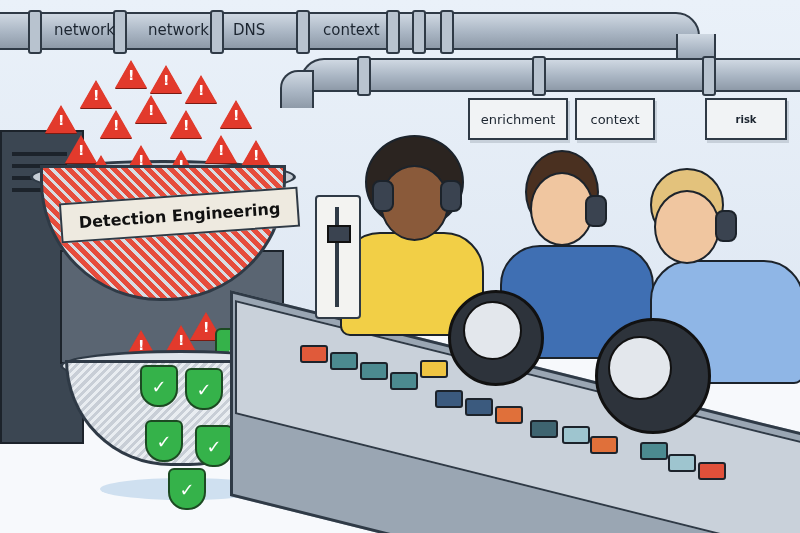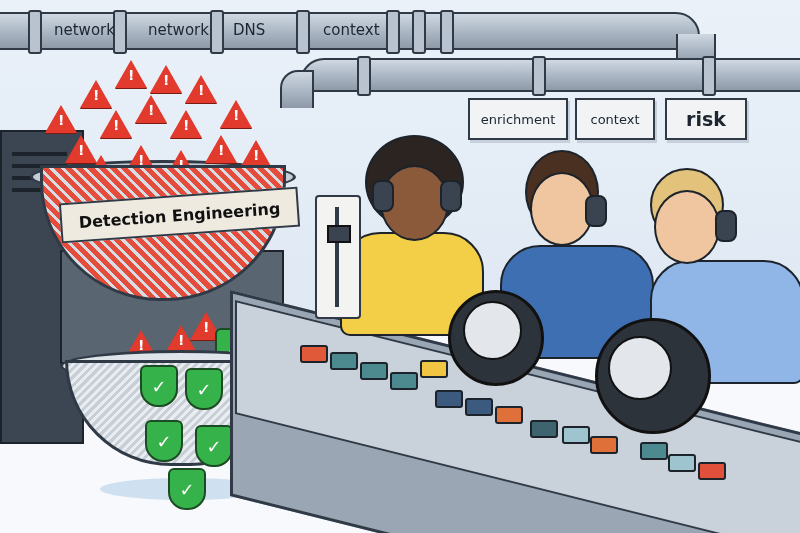--- a/index.html
+++ b/index.html
@@ -10,21 +10,21 @@
   
   .pipe{position:absolute;background:linear-gradient(#cfd8e2,#a9b5c3 55%,#8e9aa8);border:2px solid #2f3a46;}
   .pipe-top{left:-4px;top:12px;width:700px;height:34px;border-radius:0 24px 0 0;}
   .pipe-drop{left:676px;top:34px;width:36px;height:30px;border-radius:0 0 6px 6px;border-top:none;}
   .pipe-low{left:300px;top:58px;width:510px;height:30px;border-radius:24px 0 0 0;border-right:none;}
   .pipe-low-drop{left:280px;top:70px;width:30px;height:36px;border-radius:18px 0 0 0;border-bottom:none;}
   .collar{position:absolute;top:-4px;width:10px;height:40px;background:#b8c3cf;border:2px solid #2f3a46;border-radius:3px;}
   .pipe-label{position:absolute;top:7px;font-size:15px;color:#1c2530;}
   
   .tag{position:absolute;top:98px;height:38px;background:#f1f3f5;border:2px solid #2f3a46;display:flex;align-items:center;justify-content:center;font-size:13px;color:#1c2530;box-shadow:2px 3px 0 #c7d0da;}
-  .tag.bold{font-weight:bold;font-size:19px;}
+  .tag.bold{font-weight:bold;font-size:10px;margin-left:40px;}
   
   .machine{position:absolute;left:0;top:130px;width:80px;height:310px;background:#3b4652;border:2px solid #1c232b;}
   .machine .vent{position:absolute;left:10px;height:4px;width:55px;background:#1c232b;}
   .console-base{position:absolute;left:60px;top:250px;width:220px;height:110px;background:#5a6572;border:2px solid #1c232b;}
   
   .alert-pile{position:absolute;left:25px;top:55px;width:260px;height:130px;}
   .tri{position:absolute;width:0;height:0;border-left:16px solid transparent;border-right:16px solid transparent;border-bottom:28px solid #e23a2c;filter:drop-shadow(0 1px 0 #7a1a12);}
   .tri span{position:absolute;left:-3px;top:7px;color:#fff;font-weight:bold;font-size:14px;}
   .colander{position:absolute;left:40px;top:165px;width:240px;height:130px;border-radius:0 0 120px 120px;background:repeating-linear-gradient(45deg,#d8dde3 0 3px,#e64c3c 3px 8px);border:3px solid #2f3a46;}
   .colander-rim{position:absolute;left:30px;top:160px;width:260px;height:28px;border-radius:50%;background:#c6cdd5;border:3px solid #2f3a46;}

